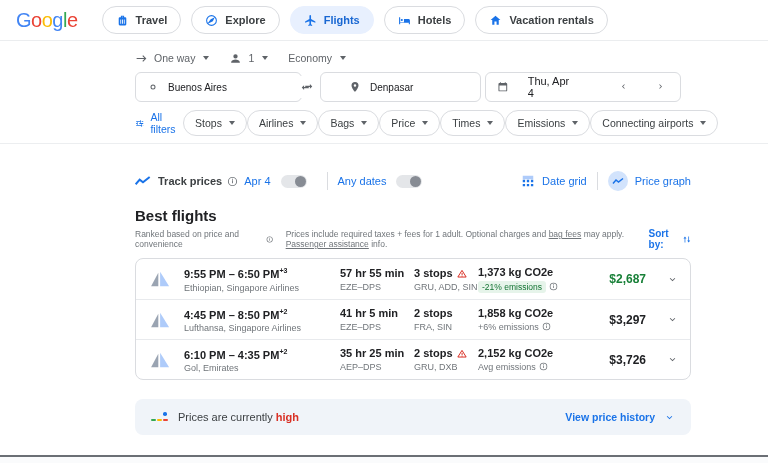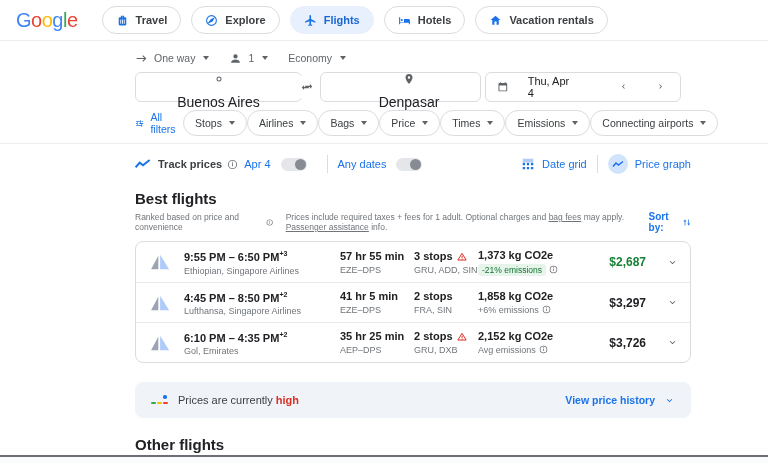--- a/index.html
+++ b/index.html
@@ -24,41 +24,41 @@
   .main { margin-left:135px; width:556px; }
   
   .controls { margin-top:9px; display:flex; align-items:center; gap:20px; font-size:10.5px; color:#5f6368; height:16px;}
   .control { display:flex; align-items:center; gap:6px; cursor:pointer; }
   .caret { width:0; height:0; border-left:3.5px solid transparent; border-right:3.5px solid transparent; border-top:4px solid #5f6368; margin-left:2px;}
   .control svg { width:13px; height:13px; fill:#5f6368; }
   
   .fields { margin-top:6px; display:flex; align-items:center; height:30px; }
   .od { position:relative; width:340px; height:30px; }
   .field { position:absolute; top:0; height:30px; border:1px solid #dadce0; border-radius:6px;
-           display:flex; align-items:center; gap:9px; padding:0 11px; font-size:14px; font-weight:500; color:#202124; background:#fff; cursor:text;flex-direction:column;}
+           display:flex; align-items:center; gap:9px; padding:0 11px; font-size:10px; font-weight:500; color:#202124; background:#fff; cursor:text;}
   .field svg { width:12px; height:12px; fill:#5f6368; flex:none;}
   .origin { left:0; width:167px; }
   .dest { left:185px; width:161px;padding-left:28px; }
   .swapbtn { position:absolute; left:161px; top:4px; width:22px; height:22px; display:flex; align-items:center; justify-content:center; background:#fff; cursor:pointer;}
   .swapbtn svg { width:14px; height:14px; fill:#5f6368; }
   .datefield { margin-left:10px; width:196px; height:30px; border:1px solid #dadce0; border-radius:6px;
                display:flex; align-items:center; gap:19px; padding:0 11px; font-size:11px; font-weight:500; cursor:pointer;}
   .datefield svg { width:12px; height:12px; fill:#5f6368; }
   .datefield .spacer { flex:1; }
   .dnav { width:18px; text-align:center; color:#5f6368; cursor:pointer; }
   .dnav svg { width:9px; height:9px; fill:#5f6368; }
   
   .filters { margin-top:8px; display:flex; align-items:center; gap:0; height:26px; }
   .allfilters { display:flex; align-items:center; gap:6px; color:#1a73e8; font-size:10.5px; font-weight:500; margin-right:4px; cursor:pointer;}
   .allfilters svg { width:13px; height:13px; fill:#1a73e8; }
   .chip { height:26px; border:1px solid #dadce0; border-radius:15px; display:flex; align-items:center; gap:5px;
           padding:0 11px; font-size:10.5px; color:#3c4043; background:#fff; cursor:pointer; white-space:nowrap;}
   .hr { margin:7px 0 0 -135px; width:768px; border-top:1px solid #eceef0; }
   
-  .track { margin-top:7px; display:flex; align-items:center; height:26px; font-size:11px; }
+  .track { margin-top:24px; display:flex; align-items:center; height:26px; font-size:11px; }
   .track .zig { width:16px; height:12px; margin-right:7px; }
   .tlabel { font-weight:700; color:#3c4043; margin-right:5px; }
   .iinfo { width:11px; height:11px; margin:0 6px 0 0; }
   .blue { color:#1a73e8; font-weight:500; }
   .toggle { width:26px; height:13px; border-radius:8px; background:#e4e6e9; position:relative; margin:0 10px; cursor:pointer; flex:none;}
   .toggle::after { content:""; position:absolute; right:1px; top:1px; width:11px; height:11px; border-radius:50%; background:#878c94; }
   .vdiv { width:1px; height:18px; background:#dadce0; margin:0 10px; }
   .track-right { margin-left:auto; display:flex; align-items:center; }
   .tr-item { display:flex; align-items:center; gap:7px; color:#1a73e8; font-weight:500; font-size:11px; cursor:pointer;}
   .tr-item svg { width:14px; height:14px; }

